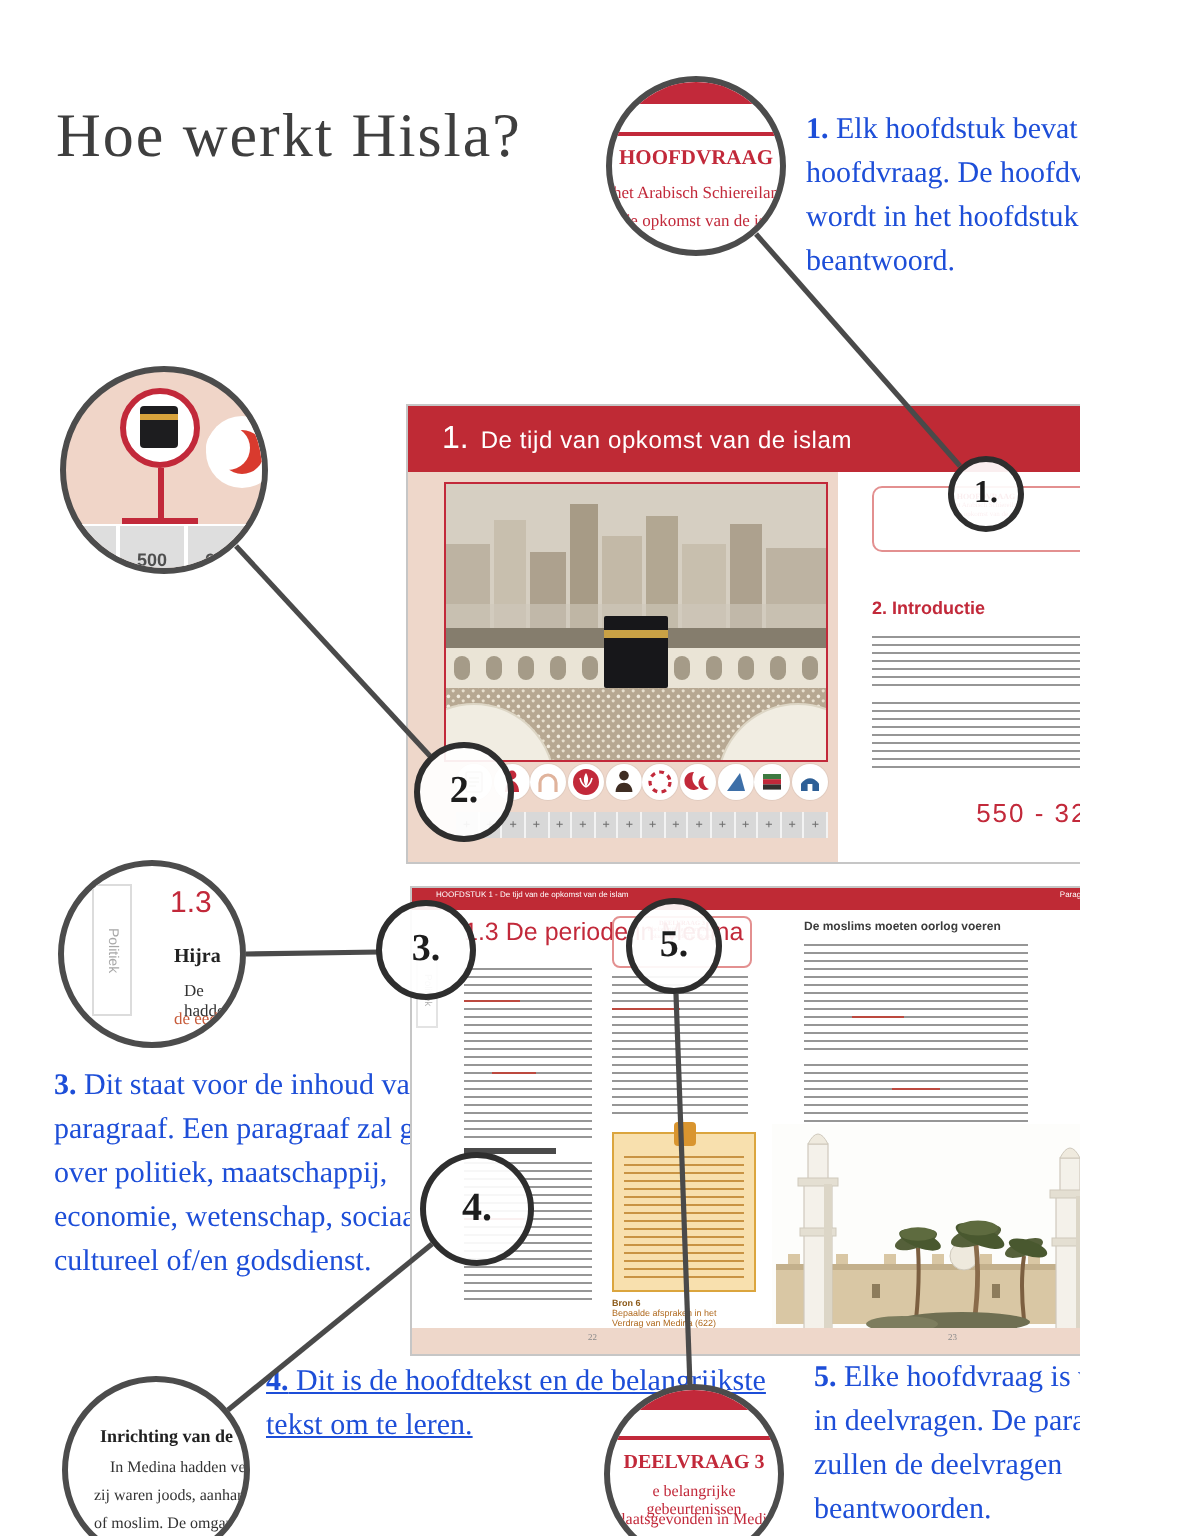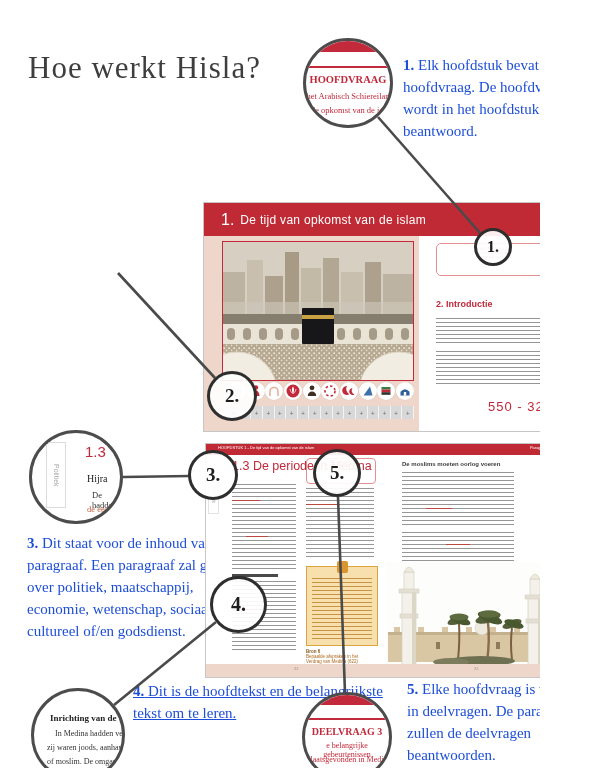--- a/index.html
+++ b/index.html
@@ -118,21 +118,21 @@
          font-weight:700;font-size:9px;color:#4f4f4f;padding-bottom:2px;}
   .k-partial{right:-8px;top:22px;width:36px;height:36px;background:#fff;border-radius:50%;}
   .k-cres{position:absolute;left:7px;top:7px;width:22px;height:22px;background:#d93a2e;border-radius:50%;}
   .k-cres::after{content:"";position:absolute;left:-7px;top:-2px;width:22px;height:22px;background:#fff;border-radius:50%;}
 
   #mag-hijra{left:29px;top:410px;width:94px;height:94px;}
   .hj-num{left:53px;top:10px;color:#c2293a;font-size:15px;font-family:"Liberation Sans",sans-serif;}
   .hj-tab{left:14px;top:9px;width:20px;height:66px;border:1px solid #dcdcdc;display:flex;
           align-items:center;justify-content:center;box-sizing:border-box;}
   .hj-tab span{writing-mode:vertical-rl;font-size:7px;color:#a8a8a8;font-family:"Liberation Sans",sans-serif;}
-  .hj-head{left:55px;top:40px;font-weight:400;font-size:10px;color:#222;}
+  .hj-head{left:55px;top:40px;font-weight:700;font-size:10px;color:#222;}
   .hj-l1{left:60px;top:57px;font-size:8.5px;color:#333;}
   .hj-l2{left:55px;top:71px;font-size:8.5px;color:#c75b3a;}
 
   #mag-inr{left:31px;top:668px;width:94px;height:94px;}
   .in-head{left:16px;top:22px;font-weight:700;font-size:9px;color:#222;white-space:nowrap;}
   .in-l{font-size:8px;color:#333;white-space:nowrap;}
   .in-l1{left:21px;top:38px;} .in-l2{left:13px;top:52px;} .in-l3{left:13px;top:66px;} .in-l4{left:19px;top:79px;}
 
   #mag-dv{left:302px;top:672px;width:90px;height:90px;}
   .dv-topbar{top:0;left:0;right:0;height:10px;background:#c2293a;}
@@ -426,20 +426,42 @@
   </div>
 
   <div class="mag" id="mag-hv">
     <div class="hv-topbar"></div>
     <div class="hv-thin"></div>
     <div class="hv-title">HOOFDVRAAG</div>
     <div class="hv-l1">het Arabisch Schiereilan</div>
     <div class="hv-l2">de opkomst van de isl</div>
   </div>
 
+  <div class="mag" id="mag-kaaba">
+    <div class="k-ring">
+      <div class="k-cube">
+          <div class="k-band"></div>
+        </div>
+    </div>
+    <div class="k-stem"></div>
+    <div class="k-seg"></div>
+    <div class="k-tlrow">
+      <div class="k-box"></div>
+      <div class="k-box">
+          <span>500</span>
+        </div>
+      <div class="k-box">
+          <span>600</span>
+        </div>
+      <div class="k-box"></div>
+    </div>
+    <div class="k-partial">
+        <div class="k-cres"></div>
+      </div>
+  </div>
 
   <div class="mag" id="mag-hijra">
     <div class="hj-num">1.3</div>
     <div class="hj-tab">
         <span>Politiek</span>
       </div>
     <div class="hj-head">Hijra</div>
     <div class="hj-l1">De hadden</div>
     <div class="hj-l2">de eed v</div>
   </div>

